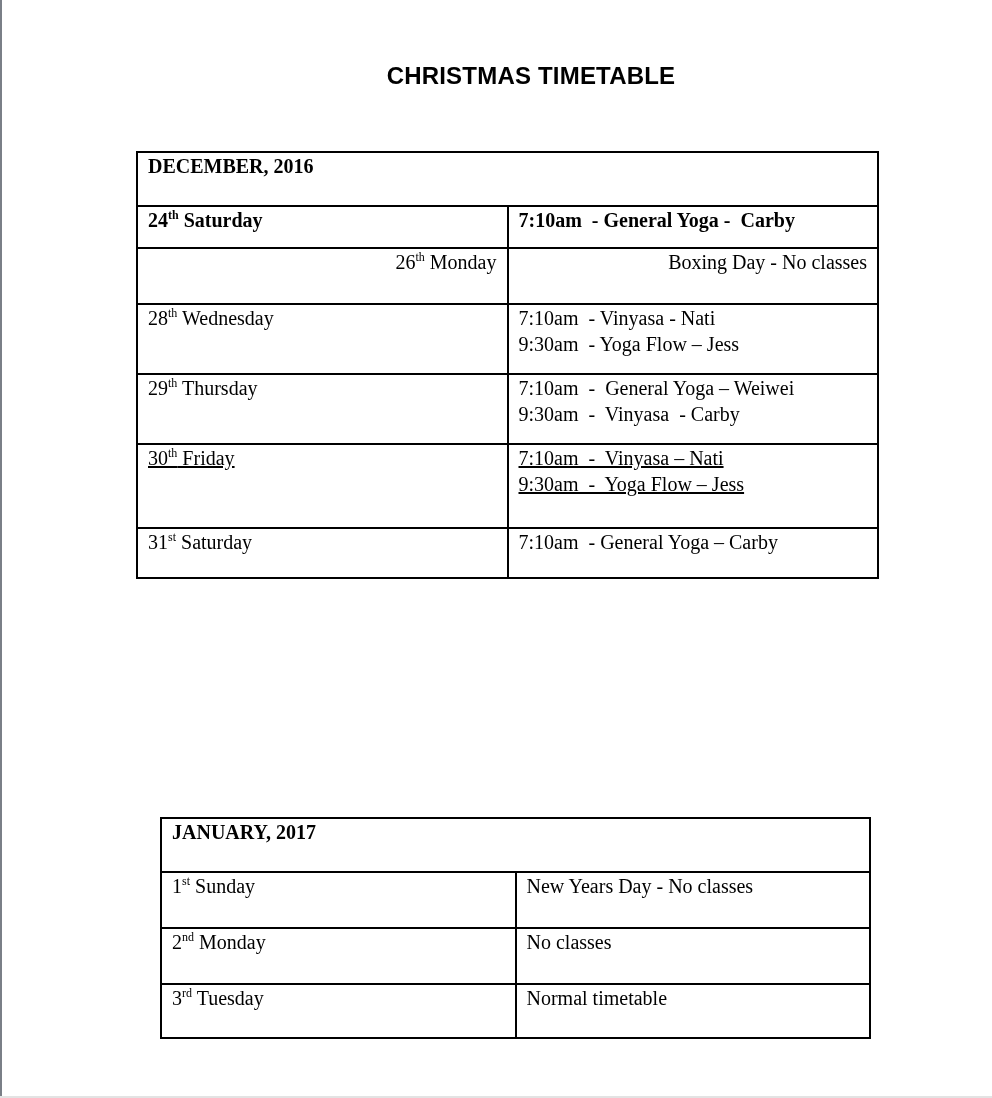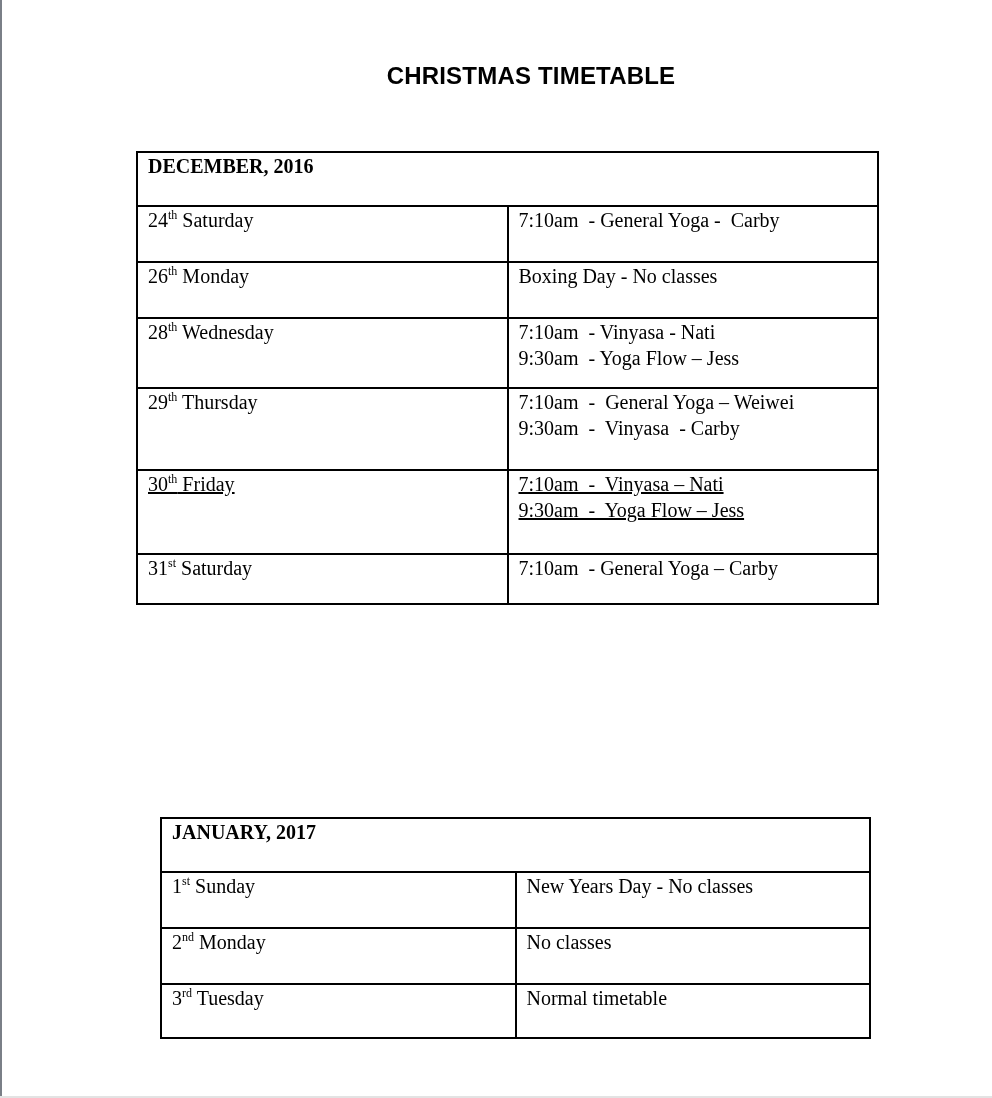--- a/index.html
+++ b/index.html
@@ -37,40 +37,40 @@
 
 <div class="title">CHRISTMAS TIMETABLE</div>
 
 <table class="tt" id="dec">
   <tbody>
     <tr>
       <td class="head" colspan="2">DECEMBER, 2016</td>
     </tr>
   </tbody>
   <tbody>
-      <tr style="height: 56px;">
+      <tr style="height: 42px; font-weight: bold;">
         <td class="c1"><span>24</span><sup>th</sup><span> Saturday</span></td>
         <td>
           <span class="line">7:10am  - General Yoga -  Carby</span>
         </td>
       </tr>
-      <tr style="height: 56px;">
+      <tr style="height: 56px; text-align: right;">
         <td class="c1"><span>26</span><sup>th</sup><span> Monday</span></td>
         <td>
           <span class="line">Boxing Day - No classes</span>
         </td>
       </tr>
       <tr style="height: 70px; border-radius: 22px;">
         <td class="c1"><span>28</span><sup>th</sup><span> Wednesday</span></td>
         <td>
           <span class="line">7:10am  - Vinyasa - Nati</span>
           <span class="line">9:30am  - Yoga Flow – Jess</span>
         </td>
       </tr>
-      <tr style="height: 82px;">
+      <tr style="height: 70px;">
         <td class="c1"><span>29</span><sup>th</sup><span> Thursday</span></td>
         <td>
           <span class="line">7:10am  -  General Yoga – Weiwei</span>
           <span class="line">9:30am  -  Vinyasa  - Carby</span>
         </td>
       </tr>
       <tr style="height: 84px; text-decoration: underline;">
         <td class="c1"><span>30</span><sup>th</sup><span> Friday</span></td>
         <td>
           <span class="line">7:10am  -  Vinyasa – Nati</span>

